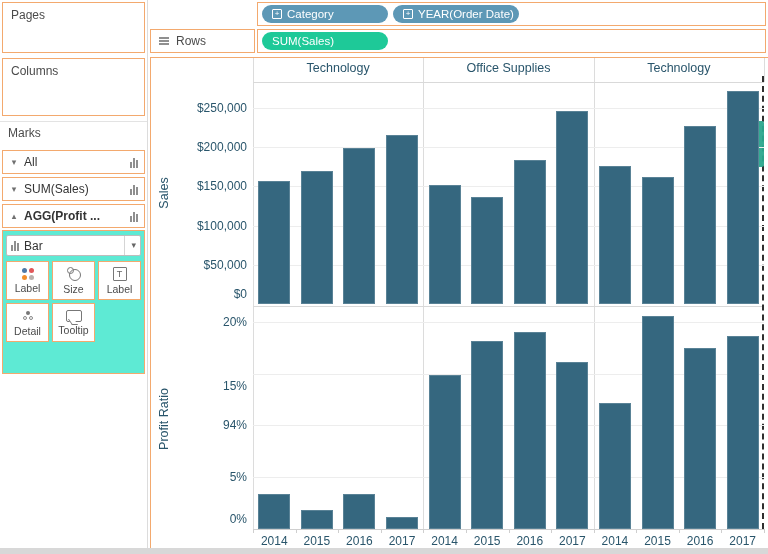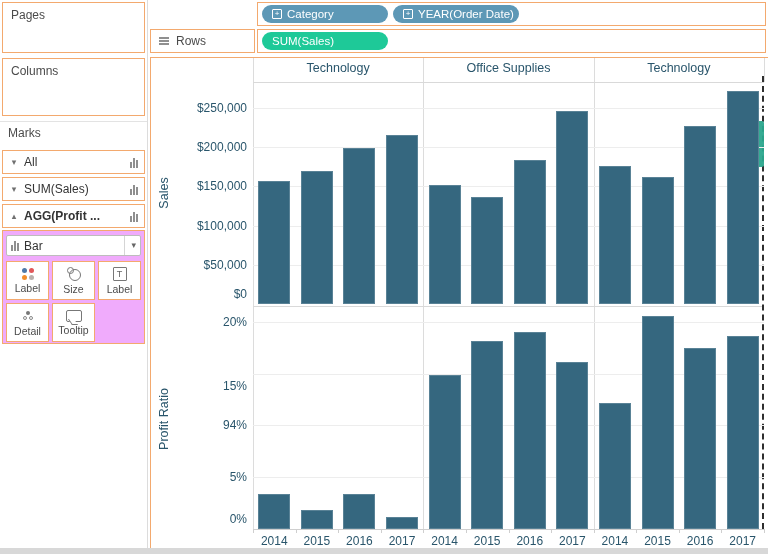--- a/index.html
+++ b/index.html
@@ -19,22 +19,22 @@
   .marks-row{left:2px;width:143px;height:24px;border:1px solid #F3A96E;background:#fff;
              box-sizing:border-box;display:flex;align-items:center;gap:5px;padding:0 6px;}
   .marks-row .chev{color:#707070;font-size:9px;width:10px;text-align:center;}
   .marks-row .lbl{font-size:12px;color:#333;flex:1;white-space:nowrap;overflow:hidden;}
   .marks-row .lbl.bold{font-weight:bold;}
   .bars-icon{display:inline-flex;align-items:flex-end;gap:1px;height:11px;}
   .bars-icon i{display:block;width:2px;background:#8f8f8f;}
   .bars-icon i:nth-child(1){height:6px;}
   .bars-icon i:nth-child(2){height:10px;}
   .bars-icon i:nth-child(3){height:8px;}
-  .card-body{left:2px;top:230px;width:143px;height:114px;border:1px solid #F3A96E;
-             background:#f0abfc;box-sizing:border-box;padding:4px 3px;}
+  .card-body{left:2px;top:230px;width:143px;height:144px;border:1px solid #F3A96E;
+             background:#5eead4;box-sizing:border-box;padding:4px 3px;}
   .marktype{position:relative;width:135px;height:21px;border:1px solid #bdbdbd;border-radius:2px;
             display:flex;align-items:center;gap:5px;padding:0 4px;box-sizing:border-box;
             font-size:12px;color:#333;background:#fff;}
   .marktype .caret{margin-left:auto;border-left:1px solid #d5d5d5;padding-left:6px;
                    color:#666;font-size:9px;line-height:19px;}
   .mark-btns{position:relative;margin-top:5px;display:flex;flex-wrap:wrap;gap:3px;}
   .mark-btn{width:43px;height:39px;border:1px solid #F3A96E;background:#fff;box-sizing:border-box;
             display:flex;flex-direction:column;align-items:center;justify-content:center;gap:2px;}
   .mark-btn .cap{font-size:10.5px;color:#4b4b4b;}
   

